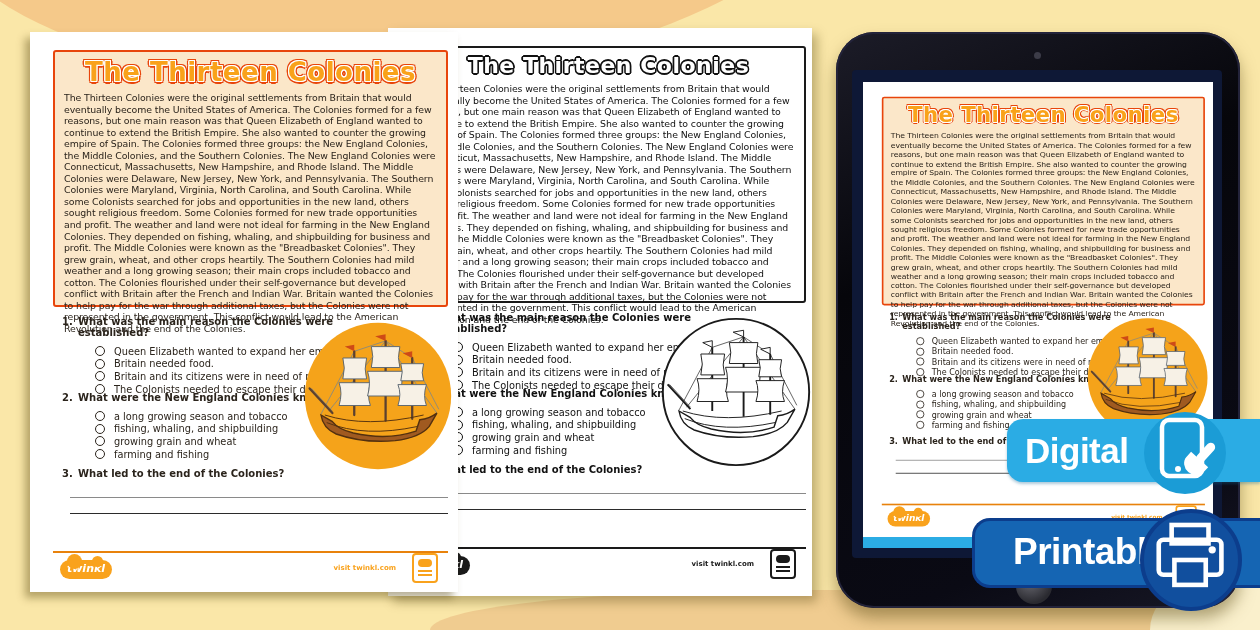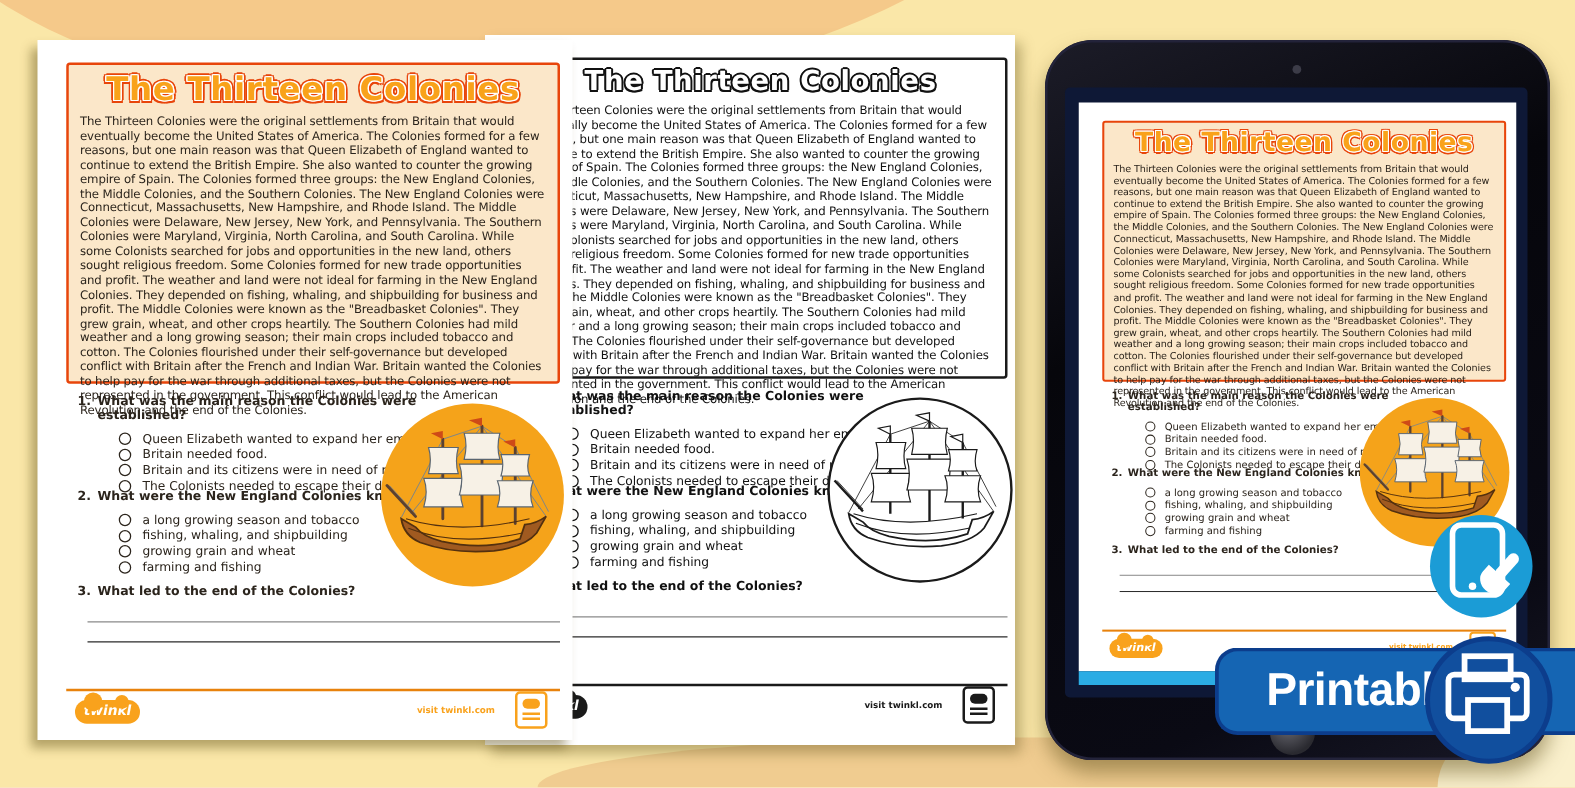--- a/index.html
+++ b/index.html
@@ -381,20 +381,23 @@
   <div class="twinkl">twinkl</div>
   <div class="visit">visit twinkl.com</div>
   <div class="fbadge"></div>
 </div>
       </div>
       <div class="cyan-bar"></div>
     </div>
     <div class="home"></div>
   </div>
 
+  <div class="badge badge-digital">
+    <span class="badge-label">Digital</span>
+  </div>
   <div class="digital-circle">
     <svg class="circle-svg" viewBox="0 0 82 82">
       <rect x="18" y="8" width="40" height="56" rx="7" fill="none" stroke="#fff" stroke-width="4.5"></rect>
       <circle cx="34" cy="57" r="3" fill="#fff"></circle>
       <g transform="rotate(42 54 50)">
         <rect x="49" y="26" width="9" height="24" rx="4.5" fill="#fff"></rect>
         <path d="M42 47 h23 v7 a11.5 10 0 0 1 -11.5 10 a11.5 10 0 0 1 -11.5 -10 z" fill="#fff"></path>
       </g>
     </svg>
   </div>

